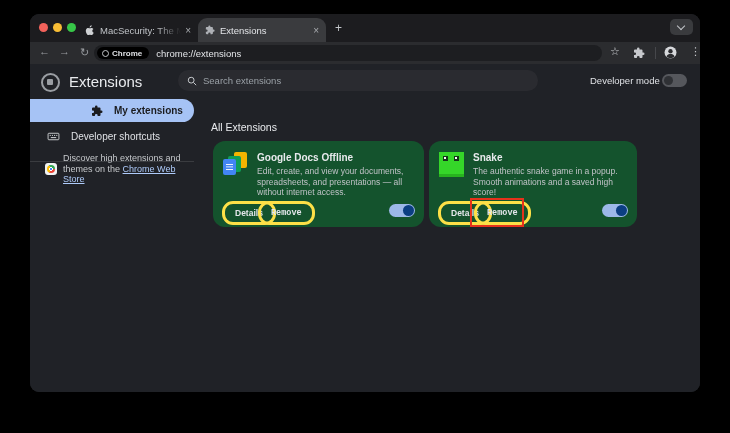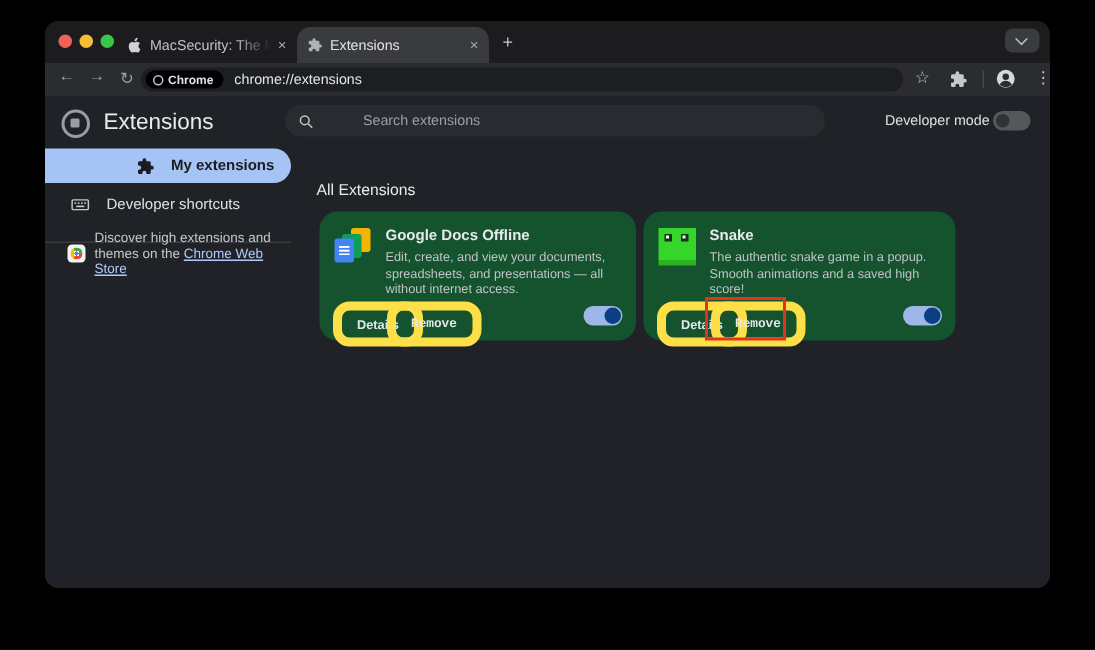--- a/index.html
+++ b/index.html
@@ -37,21 +37,21 @@
   .tb-svg { position:absolute; top:5px; }
   .puzzle-tb { left:603px; }
   .tb-sep { position:absolute; left:625px; top:5px; width:1px; height:12px; background:#46474b; }
   .avatar { left:634px; top:4px; }
 
   
   .page { position:absolute; left:0; top:50px; width:670px; height:328px; background:#202227; }
   .logo { position:absolute; left:11px; top:9px; width:19px; height:19px; border:2.5px solid #9a9ea3; border-radius:50%; }
   .logo i { position:absolute; left:4px; top:4px; width:6px; height:6px; background:#9a9ea3; border-radius:1px; }
   .page-title { position:absolute; left:39px; top:9px; font-size:15px; color:#e8eaed; }
-  .search { position:absolute; left:160px; top:6px; width:360px; height:21px; background:#2a2b30; border-radius:11px; display:flex; align-items:center; padding-left:9px;gap:27px; }
+  .search { position:absolute; left:148px; top:6px; width:360px; height:21px; background:#2a2b30; border-radius:11px; display:flex; align-items:center; padding-left:9px; }
   .search input { background:transparent; border:none; outline:none; color:#e3e5e8; font-size:9.5px; font-family:inherit; margin-left:6px; width:300px; }
   .search input::placeholder { color:#9aa0a6; }
   .devmode-label { position:absolute; left:560px; top:11px; font-size:9.5px; color:#dfe1e5; }
   .toggle { position:relative; border-radius:7px; }
   .toggle .knob { position:absolute; border-radius:50%; }
   .dev-toggle { position:absolute; left:632px; top:10px; width:25px; height:13px; background:#55575c; }
   .dev-toggle .knob { left:2px; top:2px; width:9px; height:9px; background:#2f3135; }
   .card-toggle { position:absolute; right:9px; top:63px; width:26px; height:13px; background:#9cb8e8; }
   .card-toggle .knob { right:1px; top:1px; width:11px; height:11px; background:#0b3e82; }
 
@@ -68,21 +68,21 @@
   .promo-text { position:absolute; left:33px; top:89px; width:130px; font-size:9px; line-height:10.5px; color:#c5c8cb; }
   .promo-text a { color:#aecbfa; text-decoration:underline; cursor:pointer; }
 
   
   .section-title { position:absolute; left:181px; top:57px; font-size:10.5px; font-weight:normal; color:#e8eaed; }
   .card { position:absolute; top:77px; height:86px; background:#14532d; border-radius:12px; }
   .card1 { left:183px; width:211px; } .card2 { left:399px; width:208px; }
   .ext-icon { position:absolute; left:10px; top:11px; width:25px; height:25px; }
   .ext-name { position:absolute; left:44px; top:11px; font-size:10px; font-weight:bold; color:#e8eaed; }
   .ext-desc { position:absolute; left:44px; top:25px; width:160px; font-size:8.5px; line-height:10.5px; color:#c0c3c7; }
-  .pill-btn { position:absolute; top:60px; padding:4px 10px; border:6px solid #fde047; border-radius:11px; background:transparent; font-size:8.5px; font-weight:bold; color:#e4e7eb; font-family:inherit; cursor:pointer; }
+  .pill-btn { position:absolute; top:60px; padding:4px 10px; border:3px solid #fde047; border-radius:11px; background:transparent; font-size:8.5px; font-weight:bold; color:#e4e7eb; font-family:inherit; cursor:pointer; }
   .btn-details { left:9px; } .btn-remove { left:45px;font-family:Liberation Mono, monospace; }
   
   .doc { position:absolute; width:13px; height:16px; border-radius:2px; }
   .doc.y { left:11px; top:0; background:#f4b400; }
   .doc.g { left:5px; top:4px; background:#0f9d58; }
   .doc.b { left:0; top:7px; background:#4285f4; }
   .doc.b::after { content:""; position:absolute; left:3px; top:5px; width:7px; height:6px;
       background:linear-gradient(#fff 1.2px, transparent 1.2px) 0 0/100% 2.5px; }
   
   .snake { background:linear-gradient(#35d629 86%, #28b31f 86%); }

